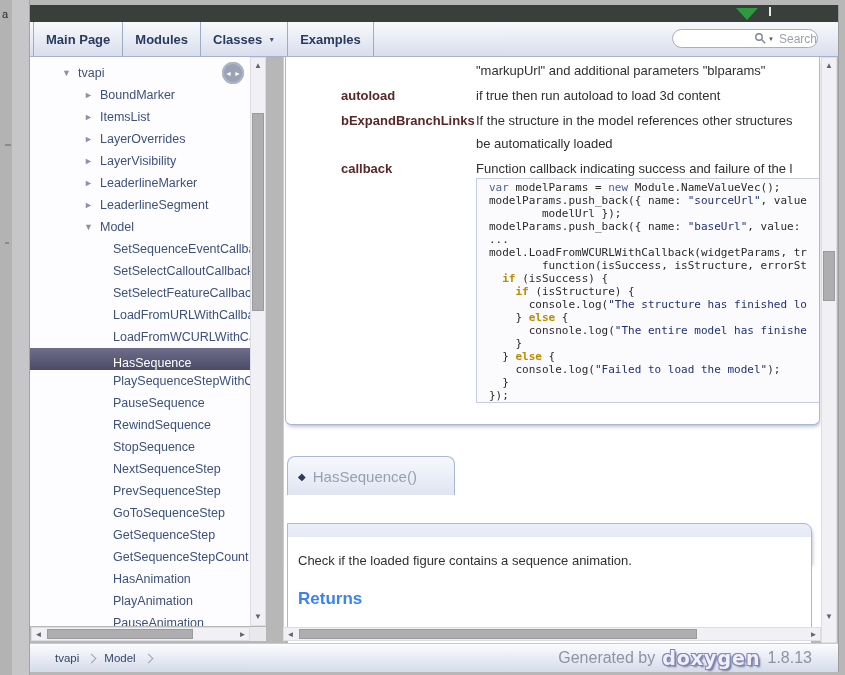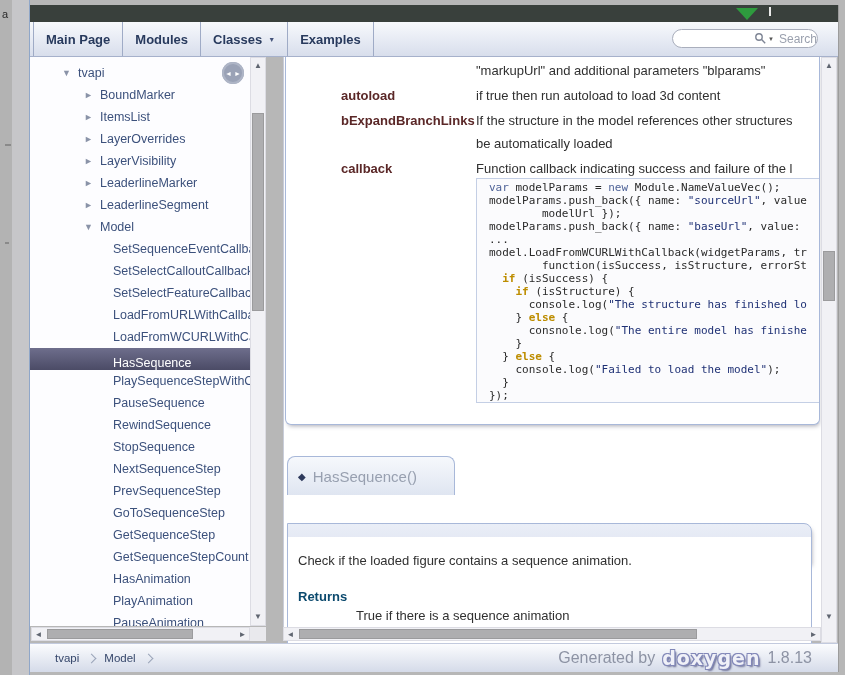--- a/index.html
+++ b/index.html
@@ -77,21 +77,21 @@
   .memtitle-bullet{color:#2e3a5c;font-size:10px;margin-right:7px;cursor:pointer;}
   .memtitle-text{font-size:15px;color:#98a0b0;}
   #memproto{position:absolute;left:287px;top:495px;width:525px;height:42px;box-sizing:border-box;
     border:1px solid var(--accent-border,#a8b8d9);background:linear-gradient(#eaeef7,#dbe1ef);
     border-radius:0 8px 0 0;box-shadow:2px 3px 4px -2px rgba(90,90,110,.5);
     display:flex;align-items:center;padding-left:10px;font-size:13px;color:#2a3a60;margin-top:28px;}
   #memdoc2{position:absolute;left:287px;top:537px;width:525px;height:106px;box-sizing:border-box;
     border-left:1px solid var(--accent-border,#a8b8d9);border-right:1px solid var(--accent-border,#a8b8d9);
     background:#fff;overflow:hidden;}
   .brief{position:absolute;left:10px;top:16px;font-size:13px;color:#303030;white-space:nowrap;}
-  .returns{position:absolute;left:10px;top:52px;font-size:13px;font-weight:bold;color:#0c4a6e;}
+  .returns{position:absolute;left:10px;top:52px;font-size:17px;font-weight:bold;color:#3b82f6;}
   .rettext{position:absolute;left:68px;top:71px;font-size:13px;color:#303030;white-space:nowrap;}
 
   
   #footer{position:absolute;left:30px;top:643px;width:808px;height:29px;box-sizing:border-box;
     background:linear-gradient(#fbfcfe,#d5dbe9);border-top:1px solid #c2cade;}
   .crumbs{position:absolute;left:25px;top:0;height:28px;display:flex;align-items:center;}
   .crumb{font-size:11.5px;color:#36476b;cursor:pointer;}
   .crumb-sep{width:6px;height:6px;border-top:1px solid #9aa4b8;border-right:1px solid #9aa4b8;
     transform:rotate(45deg);margin:0 9px 0 9px;}
   .gencluster{position:absolute;right:26px;top:0;height:28px;display:flex;align-items:center;gap:7px;}
@@ -289,21 +289,20 @@
   <div id="memtitle">
     <span class="memtitle-bullet">◆</span>
     <span class="memtitle-text">HasSequence()</span>
   </div>
   <div id="memproto">
     <span>bool tvapi::Model::HasSequence ( )</span>
   </div>
   <div id="memdoc2">
     <div class="brief">Check if the loaded figure contains a sequence animation.</div>
     <div class="returns">Returns</div>
-    <div class="rettext">True if there is a sequence animation</div>
   </div>
 
   <div class="sb" style="left:250px;top:57px;width:16px;height:569px;">
     <div class="sb-btn" style="left:0;top:0;width:14px;height:14px;">▲</div>
     <div class="sb-thumb" style="left:1px;top:55px;width:12px;height:198px;"></div>
     <div class="sb-btn" style="left:0;top:551px;width:14px;height:14px;">▼</div>
   </div>
   <div class="sb" style="left:31px;top:627px;width:219px;height:14px;">
     <div class="sb-btn" style="left:0;top:0;width:13px;height:12px;">◄</div>
     <div class="sb-thumb" style="left:15px;top:1px;width:146px;height:10px;"></div>

